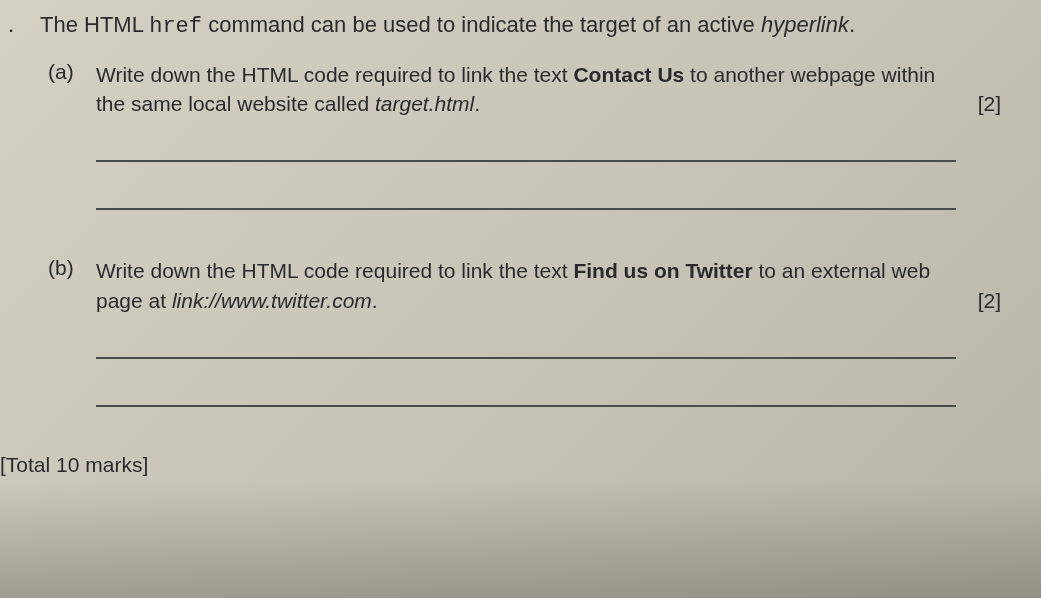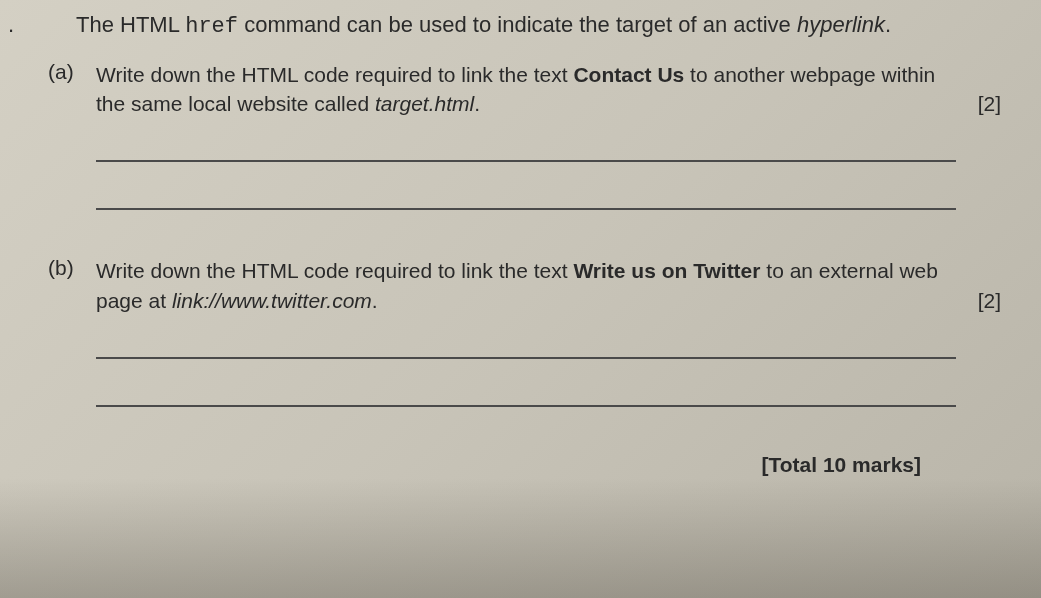--- a/index.html
+++ b/index.html
@@ -25,21 +25,20 @@
       padding-left: 8px;
     }
     .question-number {
       font-size: 22px;
       font-weight: 500;
       min-width: 20px;
     }
     .question-text {
       font-size: 22px;
       line-height: 1.35;
-      margin-left: 36px;
     }
     .code-term {
       font-family: "Courier New", monospace;
       font-weight: 500;
     }
     .italic {
       font-style: italic;
     }
     .bold {
       font-weight: bold;
@@ -82,23 +81,22 @@
       margin-top: 42px;
       margin-left: 48px;
     }
     .answer-line {
       border-bottom: 2px solid #4a4a4a;
       height: 2px;
       margin-bottom: 46px;
       width: 860px;
     }
     .total-marks {
-      text-align: right;
       font-size: 21px;
-      font-weight: 700;
+      font-weight: 400;
       margin-top: 20px;
       padding-right: 80px;
     }
     .vignette {
       position: absolute;
       bottom: 0;
       left: 0;
       right: 0;
       height: 120px;
       background: linear-gradient(to top, rgba(80,75,65,0.35), transparent);
@@ -132,21 +130,21 @@
     <div class="answer-line"></div>
   </div>
 </div>
 
 <div class="subpart">
   <div class="subpart-row">
     <div class="subpart-header">
       <span class="subpart-label">(b)</span>
       <div class="subpart-body">
         <span class="subpart-text">
-          <span>Write down the HTML code required to link the text </span><span class="bold">Write us on Twitter</span><span> to an external web page at </span><span class="italic">link://www.twitter.com</span><span>.</span>
+          <span>Write down the HTML code required to link the text </span><span class="bold">Find us on Twitter</span><span> to an external web page at </span><span class="italic">link://www.twitter.com</span><span>.</span>
         </span>
       </div>
     </div>
     <span class="marks">[2]</span>
   </div>
   <div class="answer-lines">
     <div class="answer-line"></div>
     <div class="answer-line"></div>
   </div>
 </div>

